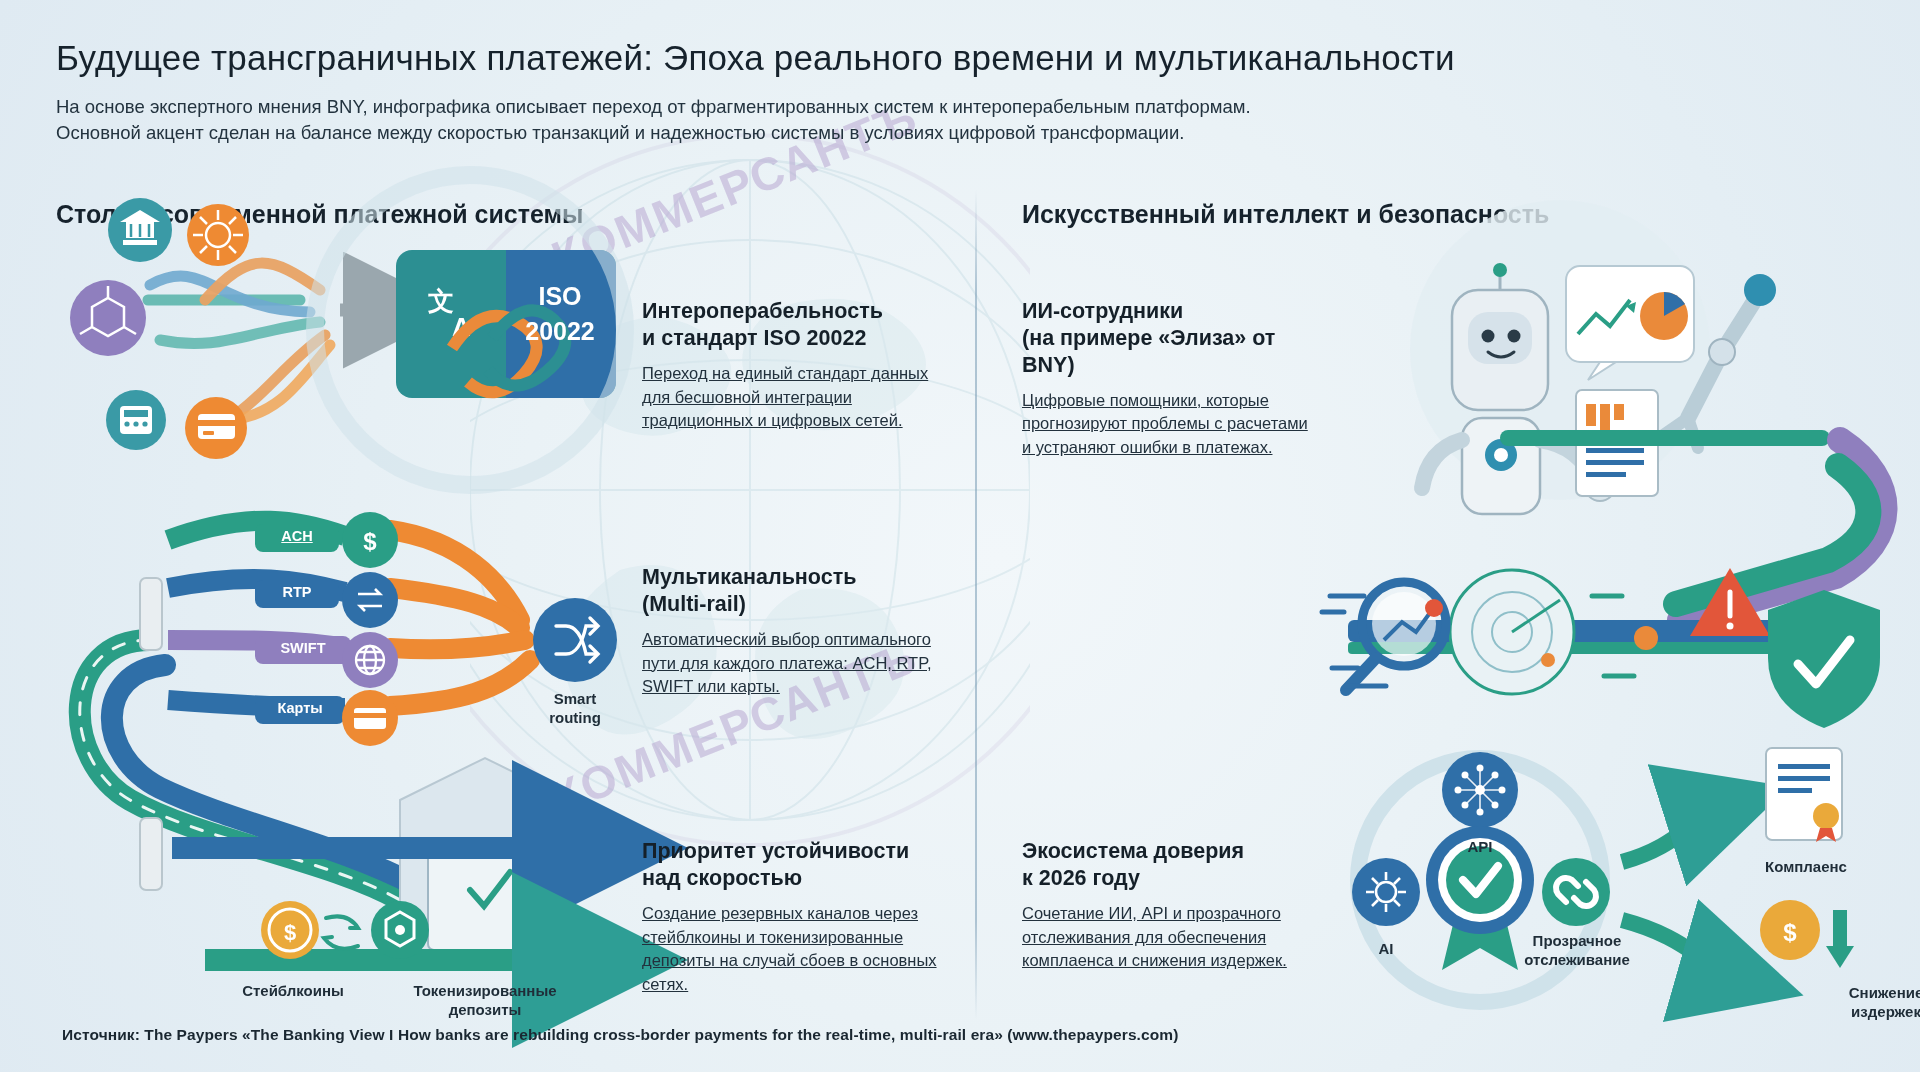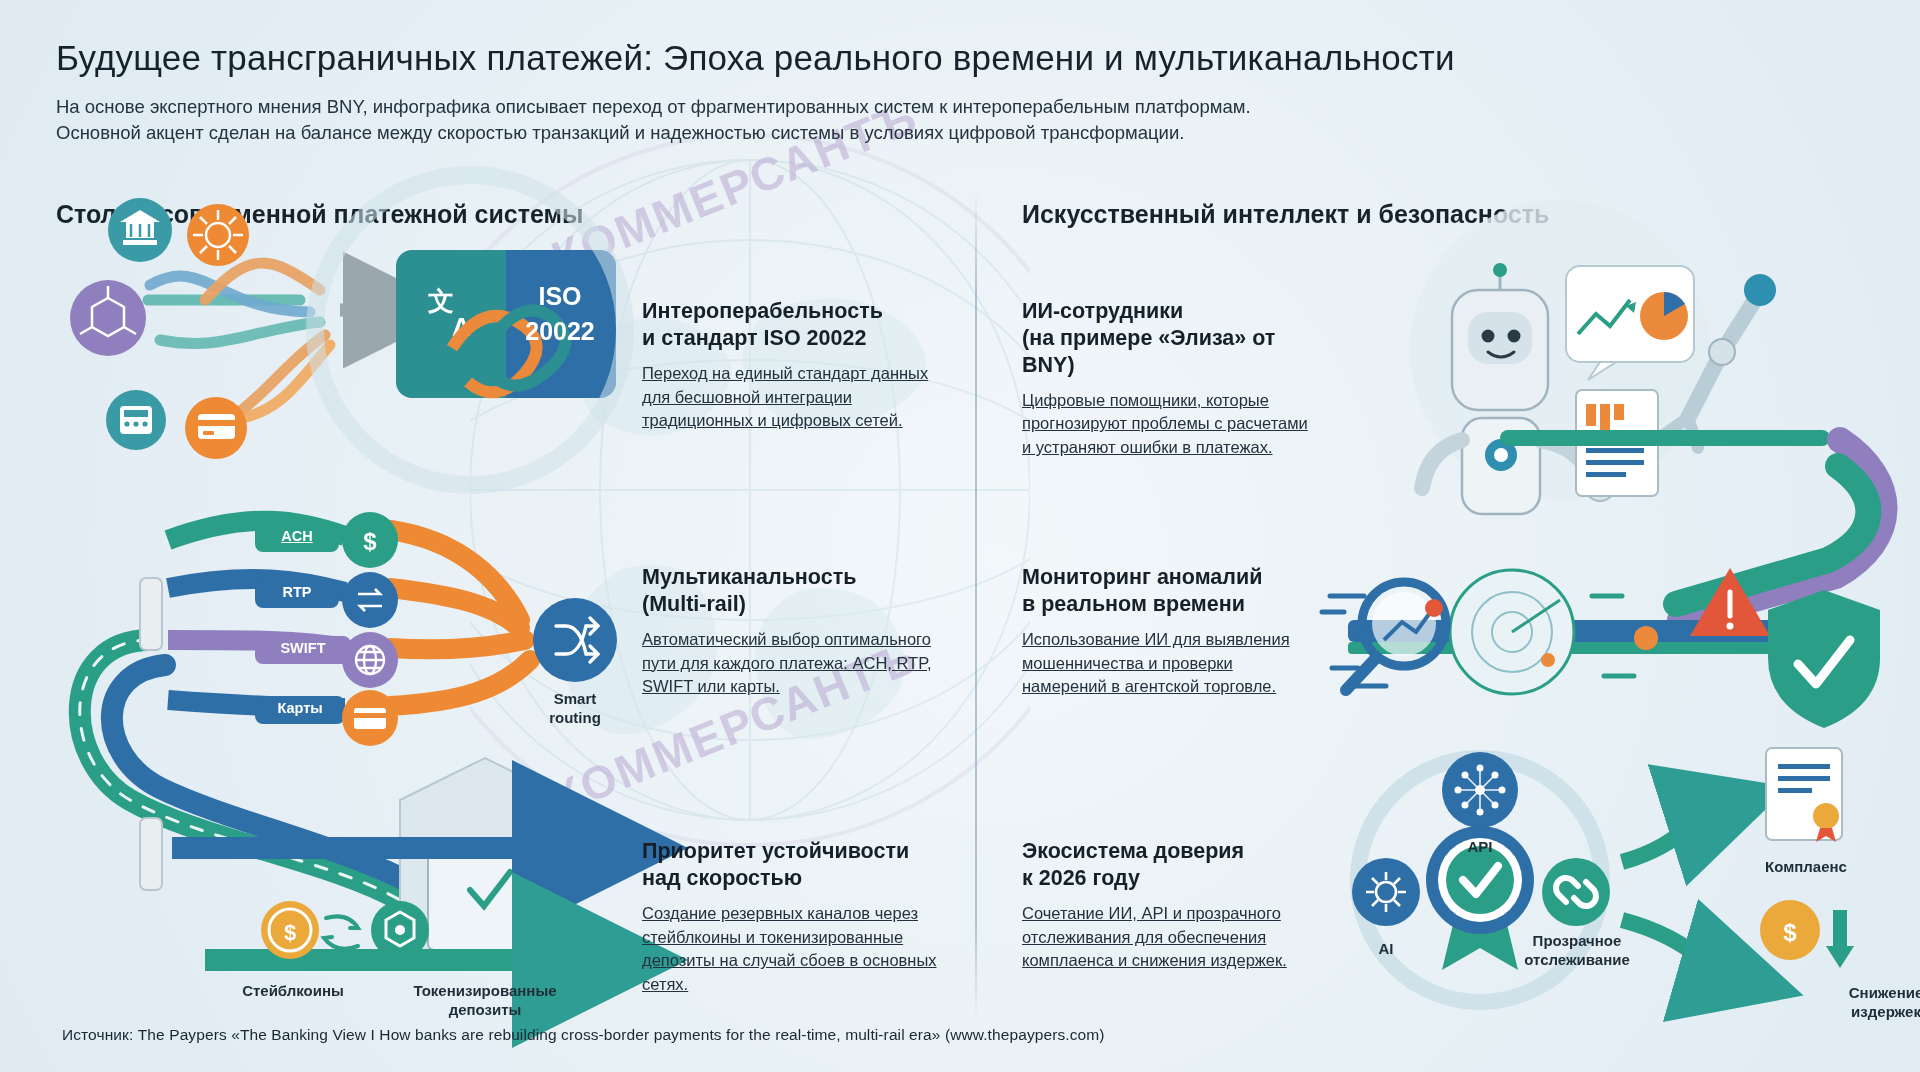--- a/index.html
+++ b/index.html
@@ -123,21 +123,21 @@
     text-align: center;
     padding: 2px 0;
   }
 
   
   .source {
     position: absolute;
     left: 62px;
     top: 1026px;
     font-size: 15.5px;
-    font-weight: 400;
+    font-weight: 700;
     color: #1a2731;
     letter-spacing: .1px;
   }
   .svg-layer {
     position: absolute;
     left: 0; top: 0;
     width: 1920px; height: 1072px;
     pointer-events: none;
   }
 </style>
@@ -581,27 +581,20 @@
   </div>
 
   <div class="block b4">
     <h3>
       <span>ИИ-сотрудники</span><br>
       <span>(на примере «Элиза» от BNY)</span>
     </h3>
     <p>Цифровые помощники, которые прогнозируют проблемы с расчетами и устраняют ошибки в платежах.</p>
   </div>
 
-  <div class="block b5">
-    <h3>
-      <span>Мониторинг аномалий</span><br>
-      <span>в реальном времени</span>
-    </h3>
-    <p>Использование ИИ для выявления мошенничества и проверки намерений в агентской торговле.</p>
-  </div>
 
   <div class="block b6">
     <h3>
       <span>Экосистема доверия</span><br>
       <span>к 2026 году</span>
     </h3>
     <p>Сочетание ИИ, API и прозрачного отслеживания для обеспечения комплаенса и снижения издержек.</p>
   </div>
 
   <div class="source">Источник: The Paypers «The Banking View I How banks are rebuilding cross-border payments for the real-time, multi-rail era» (www.thepaypers.com)</div>

